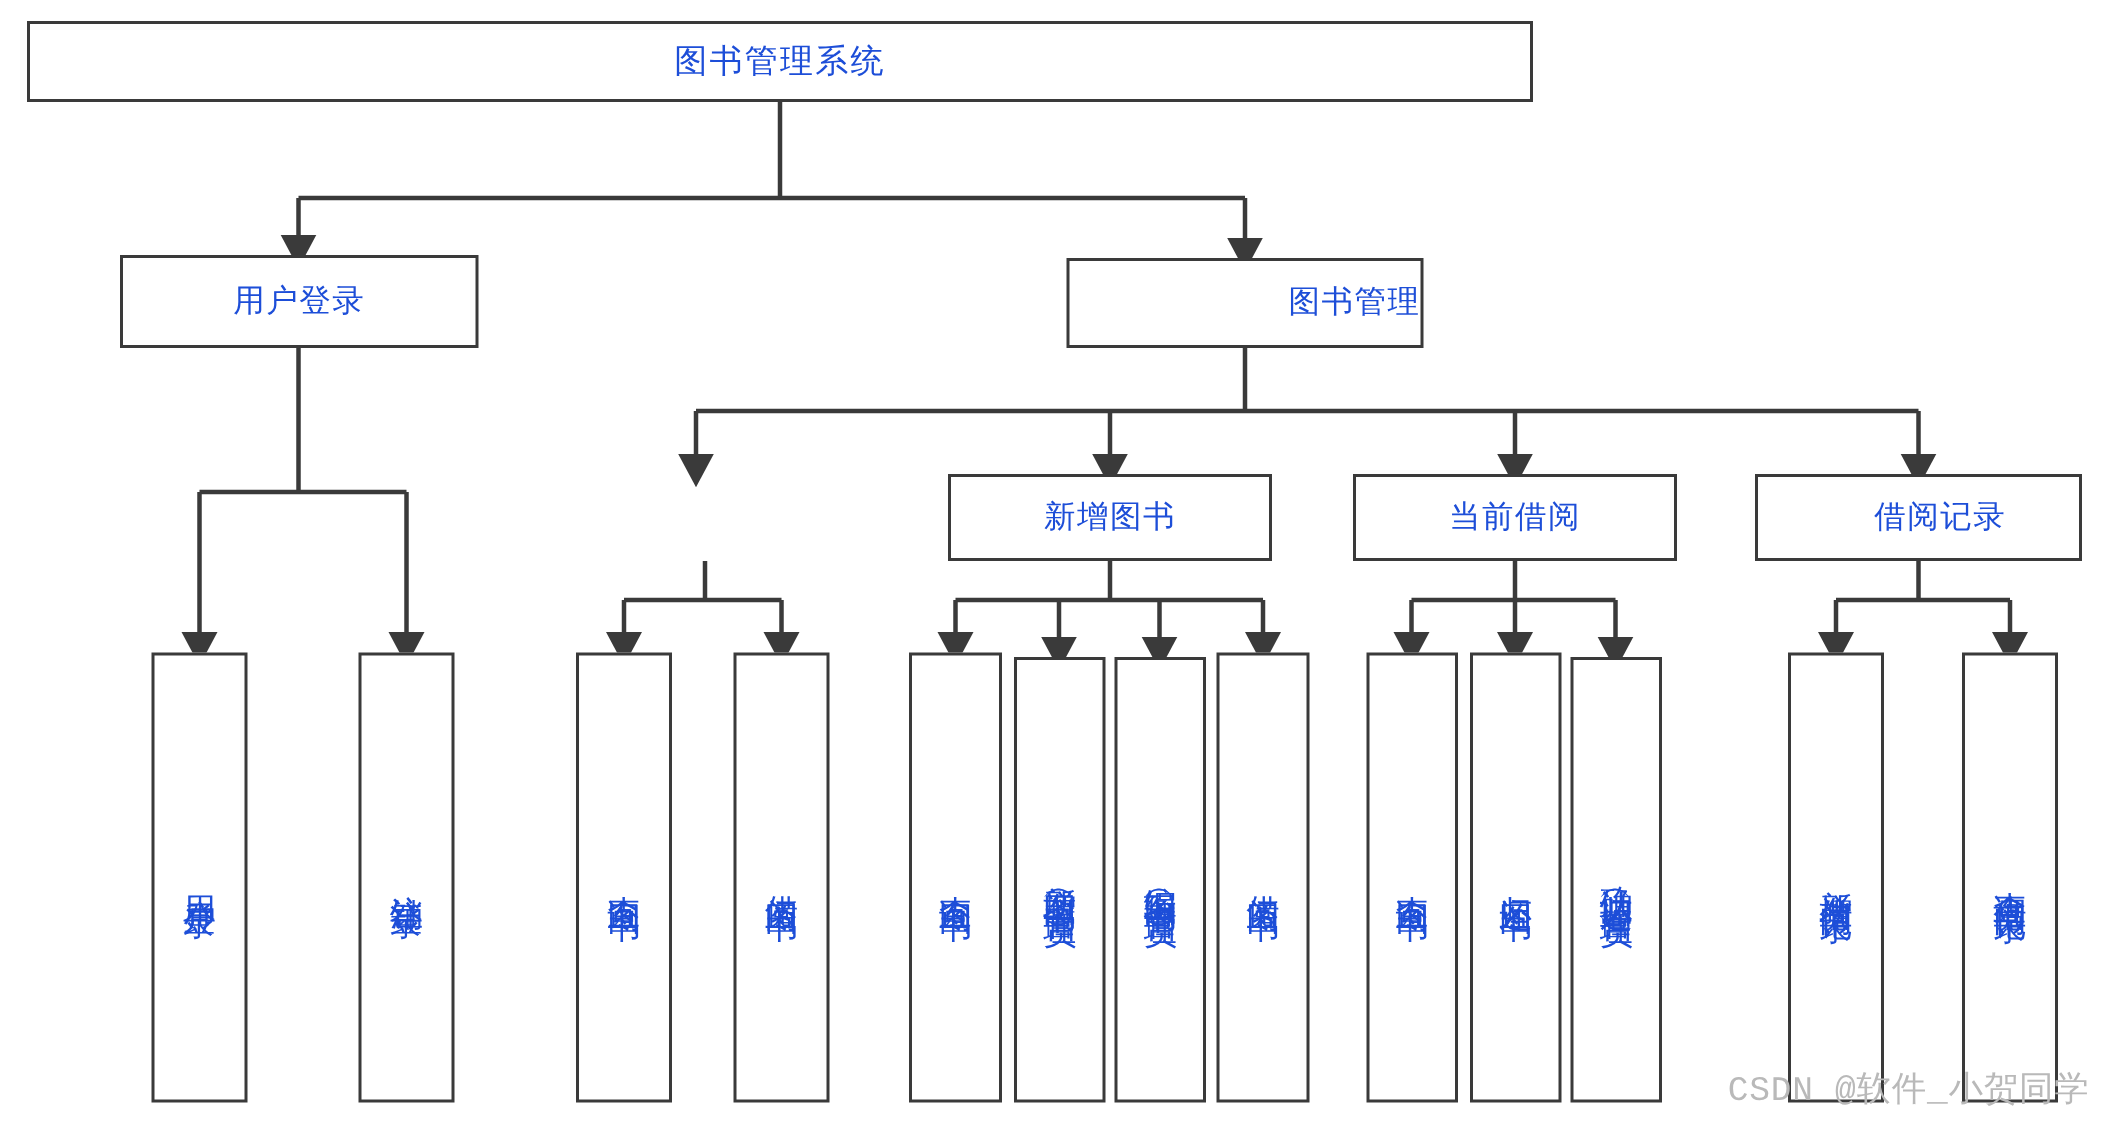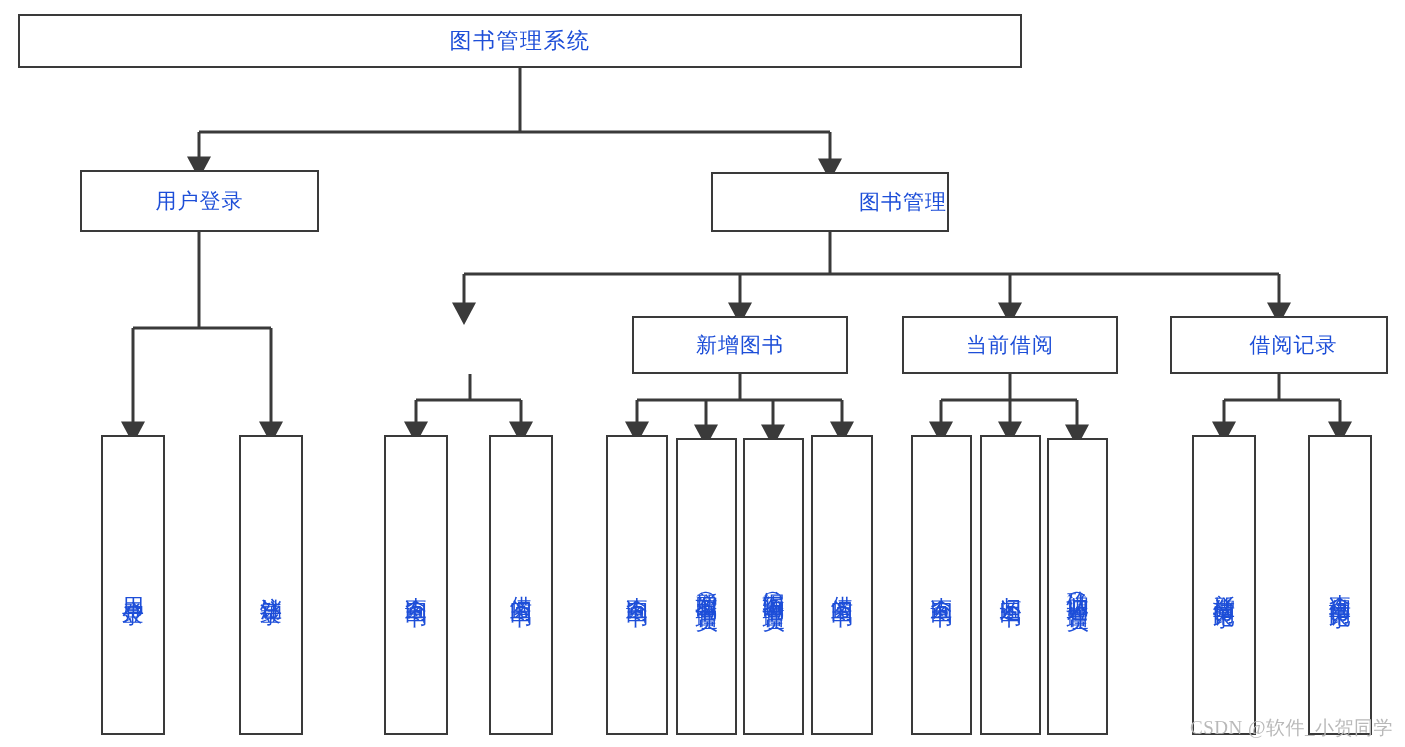--- a/index.html
+++ b/index.html
@@ -53,25 +53,25 @@
     writing-mode:vertical-rl;
     text-orientation:upright;
     font-size:22px;
     letter-spacing:3px;
     line-height:1;
   }
   .watermark{
     position:absolute;
     right:12px;
     bottom:6px;
-    font-size:19px;
+    font-size:23px;
     color:#b9b9b9;
     letter-spacing:0.5px;
     white-space:nowrap;
-    font-family:Liberation Serif, serif;
+    font-family:Liberation Mono, monospace;
   }
 </style>
 </head>
 <body>
 
 <div id="stage">
 
   <svg id="wires" viewBox="0 0 1405 747">
     <defs>
       <marker id="arrow" markerWidth="10" markerHeight="10" refX="3.2" refY="4" orient="auto" markerUnits="strokeWidth">

